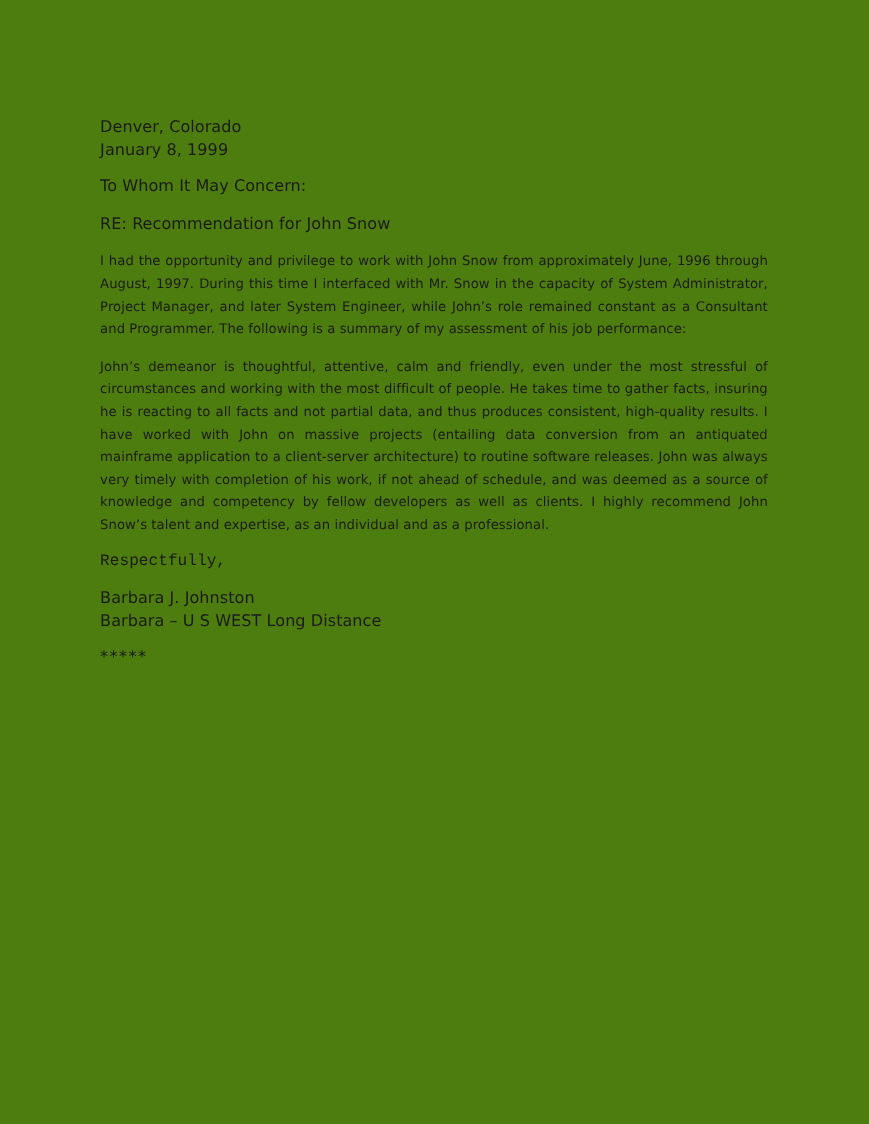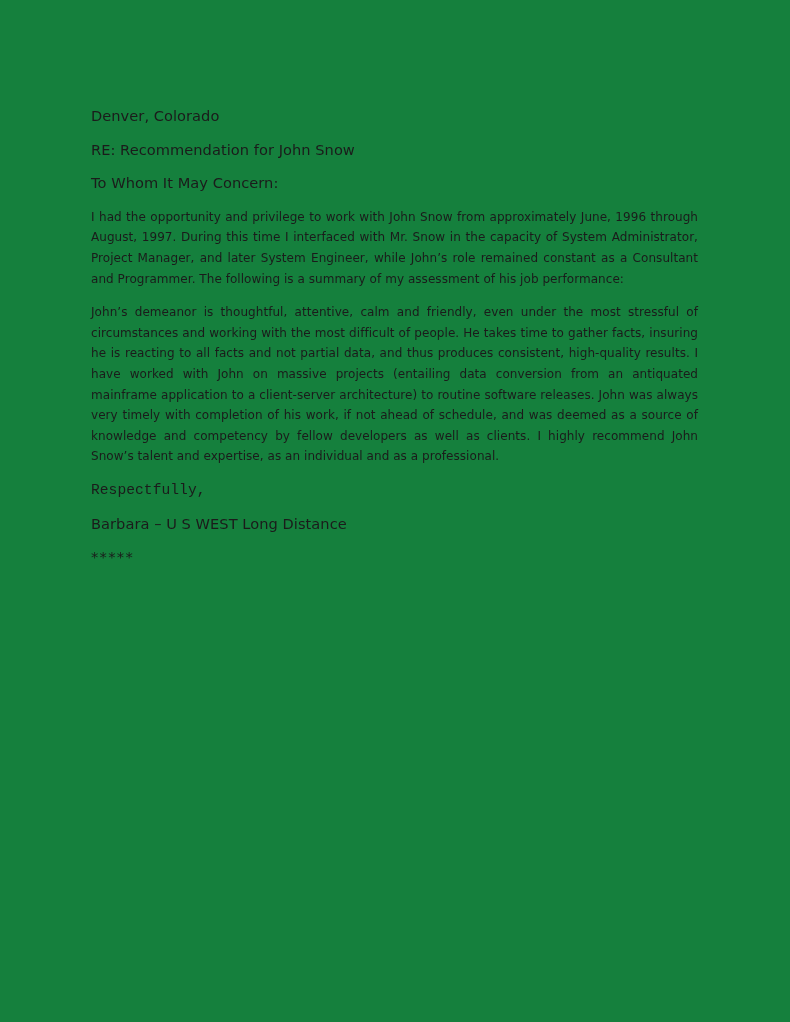--- a/index.html
+++ b/index.html
@@ -8,21 +8,21 @@
     padding: 0;
     background: #ffffff;
   }
   body {
     font-family: "DejaVu Sans", sans-serif;
   }
   .page {
     position: relative;
     width: 790px;
     height: 1022px;
-    background: #15803d;
+    background: #4d7c0f;
     overflow: hidden;
     box-sizing: border-box;
   }
   .letter {
     position: absolute;
     left: 91px;
     top: 106px;
     width: 607px;
   }
   .block {
@@ -57,32 +57,34 @@
   }
 </style>
 </head>
 <body>
 
 <div class="page">
   <div class="letter">
 
     <div class="block addr">
       <span class="line">Denver, Colorado</span>
+      <span class="line">January 8, 1999</span>
     </div>
 
+    <div class="block salutation">To Whom It May Concern:</div>
+
     <div class="block subject">RE: Recommendation for John Snow</div>
-
-    <div class="block salutation">To Whom It May Concern:</div>
 
     <p class="para">I had the opportunity and privilege to work with John Snow from approximately June, 1996 through August, 1997. During this time I interfaced with Mr. Snow in the capacity of System Administrator, Project Manager, and later System Engineer, while John’s role remained constant as a Consultant and Programmer. The following is a summary of my assessment of his job performance:</p>
 
     <p class="para">John’s demeanor is thoughtful, attentive, calm and friendly, even under the most stressful of circumstances and working with the most difficult of people. He takes time to gather facts, insuring he is reacting to all facts and not partial data, and thus produces consistent, high-quality results. I have worked with John on massive projects (entailing data conversion from an antiquated mainframe application to a client-server architecture) to routine software releases. John was always very timely with completion of his work, if not ahead of schedule, and was deemed as a source of knowledge and competency by fellow developers as well as clients. I highly recommend John Snow’s talent and expertise, as an individual and as a professional.</p>
 
     <div class="block closing">Respectfully,</div>
 
     <div class="block signature">
+      <span class="line">Barbara J. Johnston</span>
       <span class="line">Barbara – U S WEST Long Distance</span>
     </div>
 
     <div class="asterisks">*****</div>
 
   </div>
 </div>
 
 </body></html>

